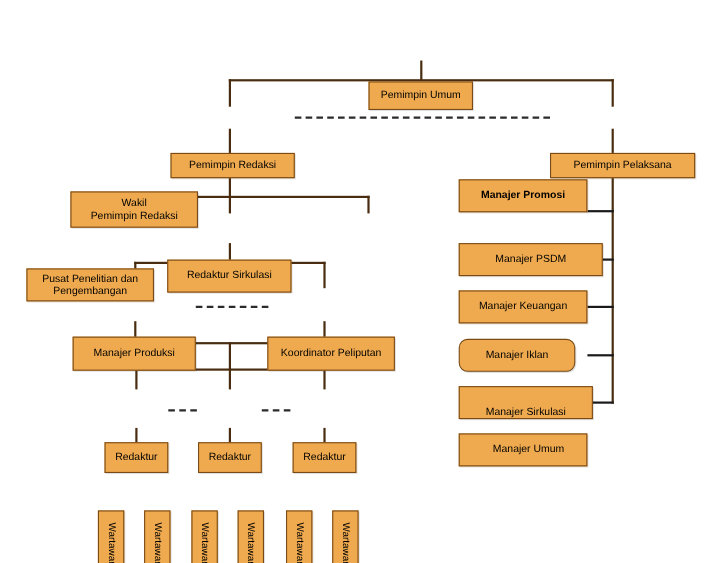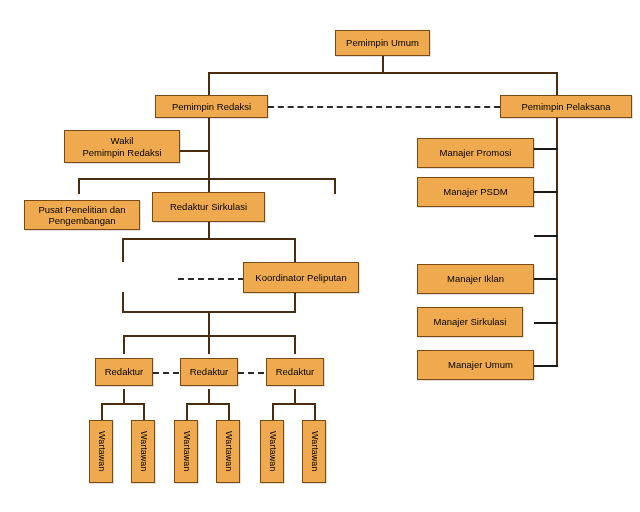--- a/index.html
+++ b/index.html
@@ -25,20 +25,21 @@
     color: #000000;
     font-size: 9.5px;
     line-height: 11.5px;
     text-align: center;
     display: flex;
     align-items: center;
     justify-content: center;
     z-index: 3;
     padding: 0 2px;
     box-shadow: 1px 1px 0 rgba(0,0,0,0.12);
+    margin-top: 44px;
   }
   .node .lbl {
     display: block;
     white-space: pre-line;
   }
   .node.vert {
     padding: 0;
   }
   .node.vert .lbl {
     writing-mode: vertical-rl;
@@ -149,20 +150,23 @@
   <div class="node" style="left:24px; top:200px; width:116px; height:30px;">
     <span class="lbl">Pusat Penelitian dan
 Pengembangan</span>
   </div>
 
   <div class="node" style="left:152px; top:192px; width:113px; height:30px;">
     <span class="lbl">Redaktur Sirkulasi</span>
   </div>
 
 
+  <div class="node" style="left:66px; top:262px; width:112px; height:31px;">
+    <span class="lbl">Manajer Produksi</span>
+  </div>
 
   <div class="node" style="left:243px; top:262px; width:116px; height:31px;">
     <span class="lbl">Koordinator Peliputan</span>
   </div>
 
   <div class="node" style="left:95px; top:358px; width:58px; height:28px;">
     <span class="lbl">Redaktur</span>
   </div>
 
   <div class="node" style="left:180px; top:358px; width:58px; height:28px;">
@@ -185,29 +189,32 @@
   <div class="node vert" style="left:216px; top:420px; width:24px; height:63px;">
     <span class="lbl">Wartawan</span>
   </div>
   <div class="node vert" style="left:260px; top:420px; width:24px; height:63px;">
     <span class="lbl">Wartawan</span>
   </div>
   <div class="node vert" style="left:302px; top:420px; width:24px; height:63px;">
     <span class="lbl">Wartawan</span>
   </div>
 
-  <div class="node" style="left:417px; top:138px; width:117px; height:30px;">
+  <div class="node" style="left:417px; top:119px; width:117px; height:30px;font-weight:bold;">
     <span class="lbl">Manajer Promosi</span>
   </div>
-  <div class="node" style="left:417px; top:177px; width:117px; height:30px;">
+  <div class="node" style="left:417px; top:177px; width:131px; height:30px;">
     <span class="lbl">Manajer PSDM</span>
   </div>
-  <div class="node" style="left:417px; top:264px; width:117px; height:30px;">
+  <div class="node" style="left:417px; top:220px; width:117px; height:30px;">
+    <span class="lbl">Manajer Keuangan</span>
+  </div>
+  <div class="node" style="left:417px; top:264px; width:106px; height:30px;border-radius:8px;">
     <span class="lbl">Manajer Iklan</span>
   </div>
-  <div class="node" style="left:417px; top:307px; width:106px; height:30px;">
+  <div class="node" style="left:417px; top:307px; width:122px; height:30px;align-items:flex-end;">
     <span class="lbl">Manajer Sirkulasi</span>
   </div>
   <div class="node" style="left:417px; top:350px; width:117px; height:30px;padding-left:12px;">
     <span class="lbl">Manajer Umum</span>
   </div>
 
 </div>
 
 </body></html>

